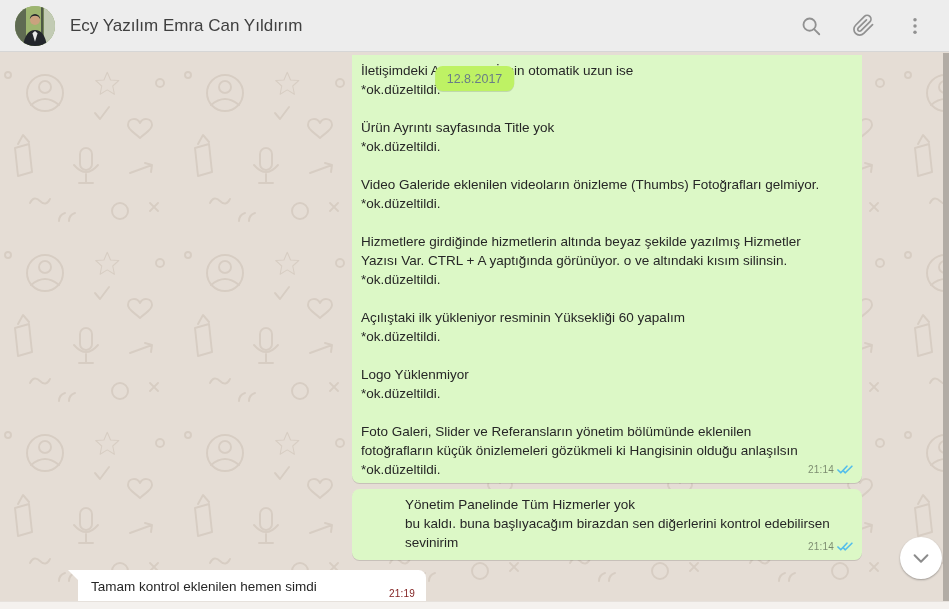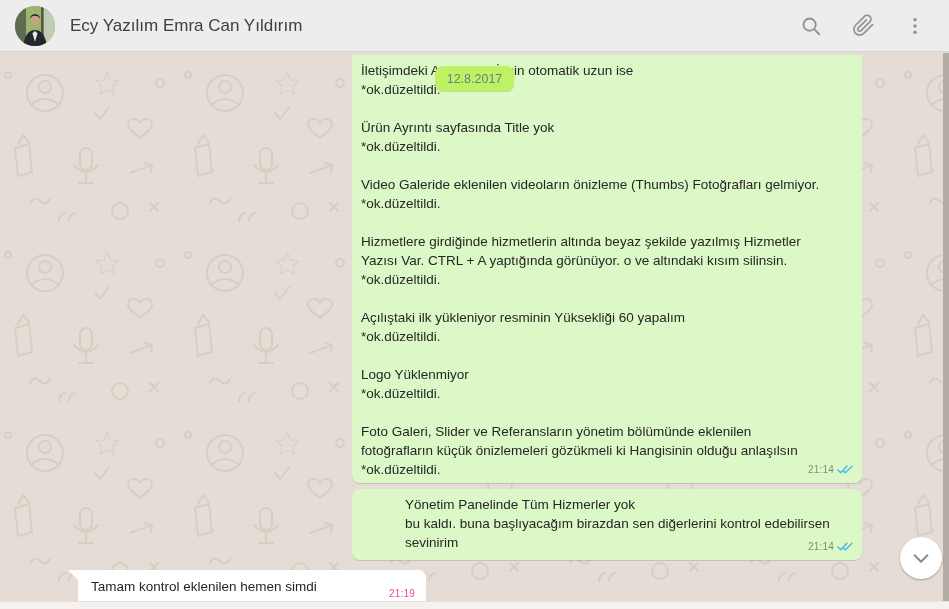--- a/index.html
+++ b/index.html
@@ -46,21 +46,21 @@
     position:absolute; top:0; left:-10px; width:0; height:0;
     border-top:11px solid #ffffff; border-left:11px solid transparent;
   }
 
   .meta {
     position:absolute; right:8px; bottom:4px;
     display:flex; align-items:center; gap:3px;
     font-size:10px; color:rgba(0,0,0,.45);
   }
   .meta .time { letter-spacing:.2px; }
-  .bubble-3 .meta { right:11px; bottom:9px; color:#ec4899; }
+  .bubble-3 .meta { right:11px; bottom:9px; color:#7f1d1d; }
 
   .date-badge {
     position:absolute; top:13px; left:50%; transform:translateX(-50%);
     background:#bef264; color:#697d87; font-size:12.5px;
     padding:6px 12px 5px; border-radius:7.5px;
     box-shadow:0 1px .5px rgba(0,0,0,.13); z-index:6;
   }
 
   
   .scroll-btn {

